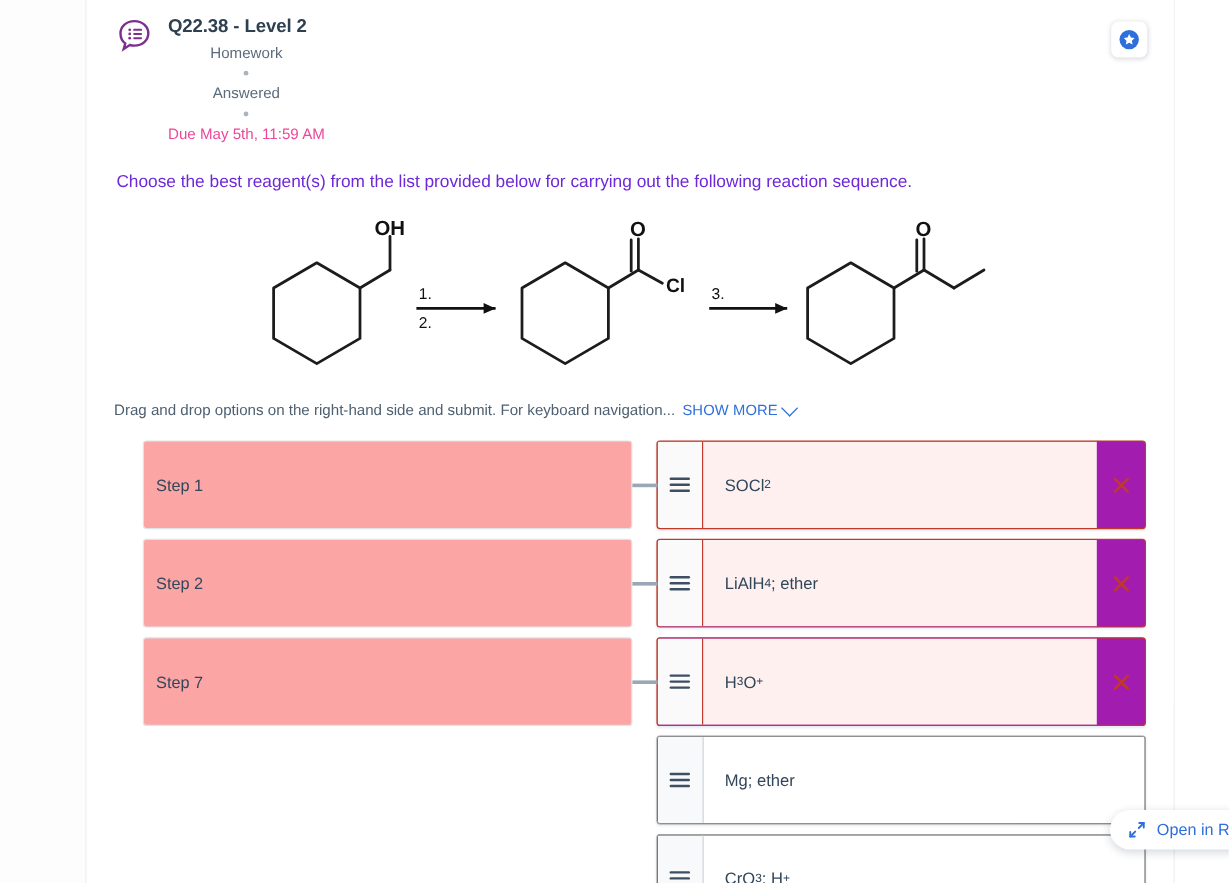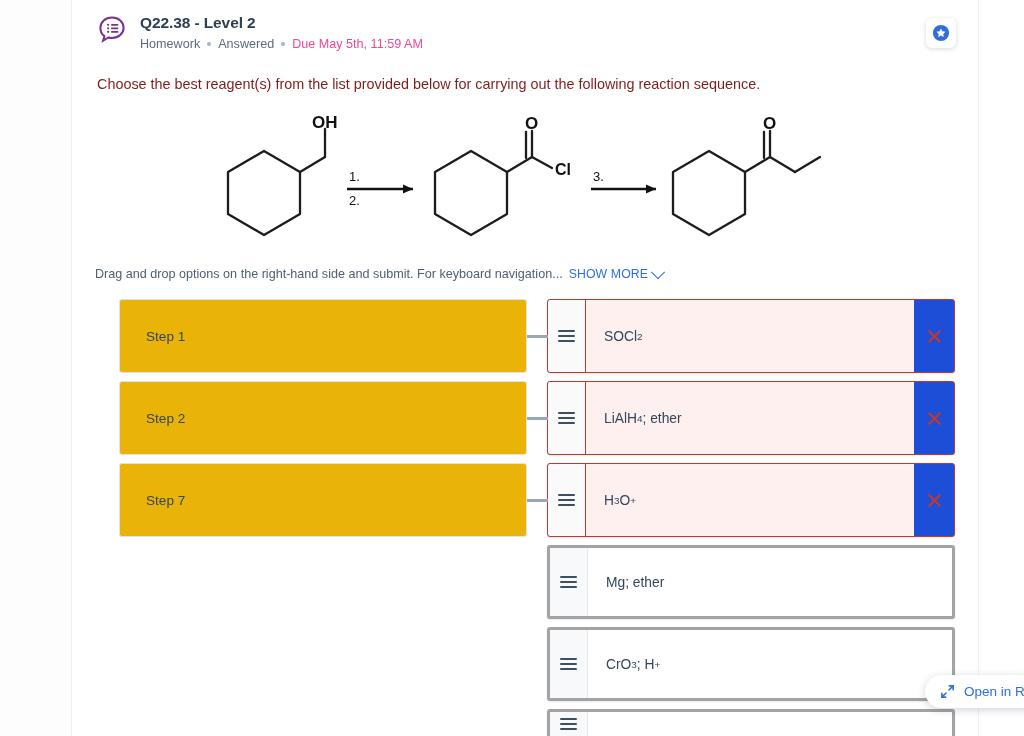--- a/index.html
+++ b/index.html
@@ -74,20 +74,21 @@
     line-height: 19px;
   }
   .q-meta {
     margin-top: 4px;
     font-size: 12.6px;
     color: #5b6b7c;
     line-height: 16px;
     display: flex;
     align-items: center;
     gap: 7px;
+    flex-direction: column;
   }
   .q-meta .dot {
     width: 4px; height: 4px;
     border-radius: 50%;
     background: #a9b4c0;
     display: inline-block;
   }
   .q-meta .due {
     color: #ec4899;
   }
@@ -104,21 +105,21 @@
     align-items: center;
     justify-content: center;
     cursor: pointer;
   }
 
   
   .prompt {
     margin: 22px 24px 0 24px;
     font-size: 14.4px;
     line-height: 21px;
-    color: #7f1d1d;
+    color: #6d28d9;
   }
 
   
   .scheme {
     margin: 14px 0 0 0;
     height: 145px;
     position: relative;
   }
   .scheme svg { display: block; }
 
@@ -159,25 +160,25 @@
   .slots {
     position: absolute;
     left: 46px;
     top: 0;
     width: 408px;
   }
   .slot {
     height: 74px;
     border: 1px solid #dfe3e8;
     border-radius: 3px;
-    background: #eab308;
+    background: #fca5a5;
     box-sizing: border-box;
     display: flex;
     align-items: center;
-    padding-left: 26px;
+    padding-left: 10px;
     margin-bottom: 8px;
     font-size: 13.6px;
     color: #33475b;
   }
   .connector {
     position: absolute;
     left: 454px;
     width: 21px;
     height: 3px;
     background: #9aa7b4;
@@ -192,21 +193,21 @@
   .opt {
     position: relative;
     height: 74px;
     margin-bottom: 8px;
     display: flex;
     align-items: stretch;
     border-radius: 3px;
     box-sizing: border-box;
     box-shadow: 0 1px 2px rgba(30,50,80,0.10);
     background: #000000;
-    border: 3px solid #a3a3a3;
+    border: 1px solid #a3a3a3;
     overflow: hidden;
   }
   .opt .handle {
     width: 38px;
     flex: 0 0 38px;
     background: #f8f9fa;
     border-right: 1px solid #e3e6ea;
     display: flex;
     align-items: center;
     justify-content: center;
@@ -227,21 +228,21 @@
     width: 40px;
     flex: 0 0 40px;
     display: flex;
     align-items: center;
     justify-content: center;
     cursor: pointer;
   }
   
   .opt.placed {
     border: 1.6px solid #c0392b;
-    background: #1d4ed8;
+    background: #a21caf;
   }
   .opt.placed .handle {
     background: #fafafa;
     border-right: 1.6px solid #c0392b;
   }
   .opt.placed .body {
     background: #fdf0ef;
   }
   .opt.partial {
     height: 30px;

